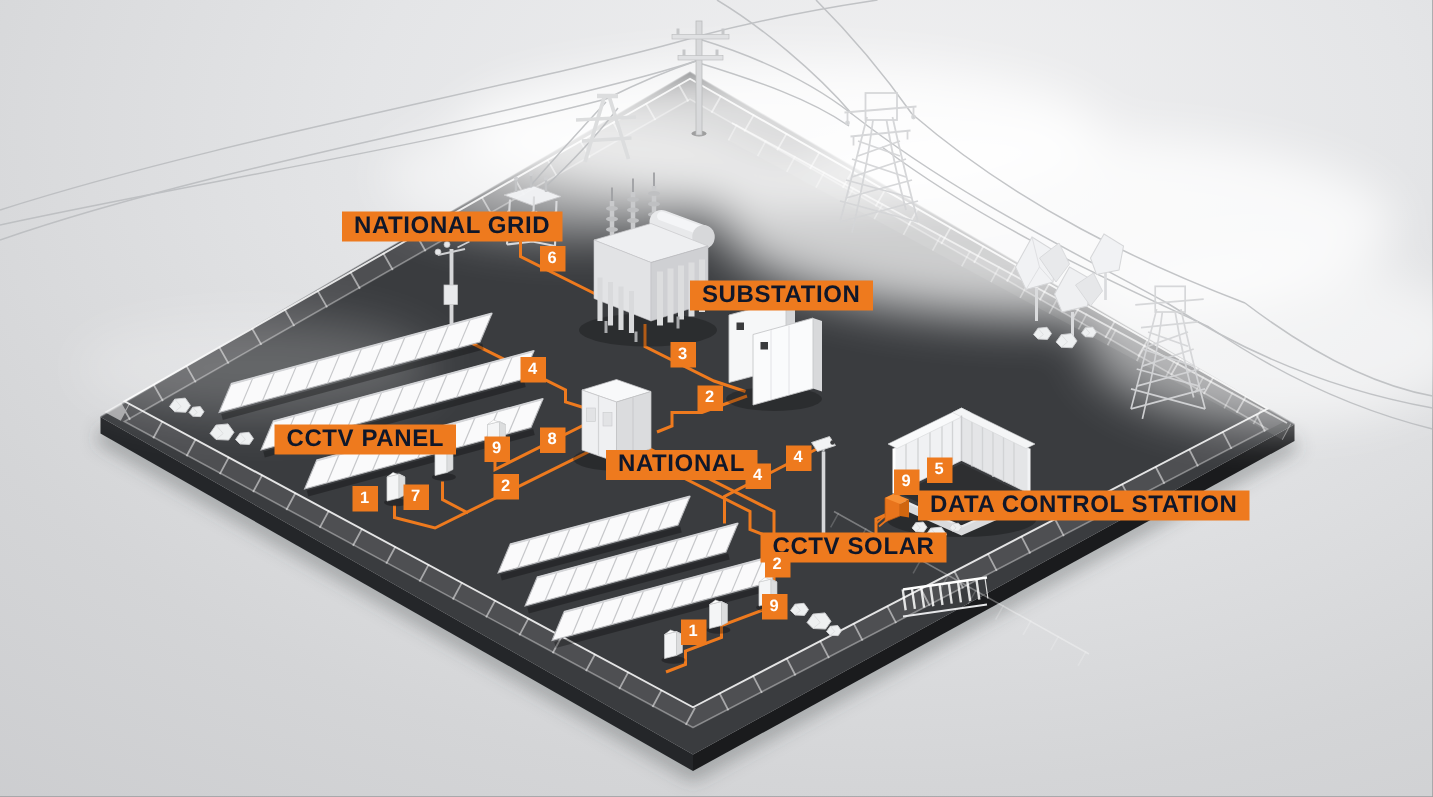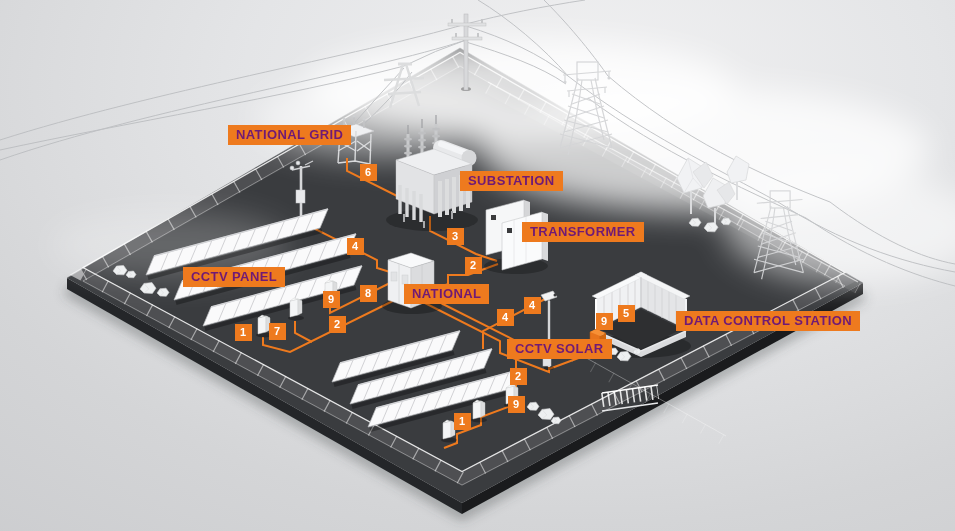--- a/index.html
+++ b/index.html
@@ -4,23 +4,23 @@
 <style>
   html,body{margin:0;padding:0;background:#9a9b9d;}
   .scene{
     position:relative;width:955px;height:531px;overflow:hidden;
     font-family:"Liberation Sans", sans-serif;
     background:radial-gradient(130% 150% at 62% 16%, #f1f1f2 0%, #e4e5e7 28%, #d4d5d7 55%, #c2c3c6 100%);
   }
   .scene svg{position:absolute;left:0;top:0;}
   #annotations{position:absolute;left:0;top:0;width:100%;height:100%;pointer-events:none;}
   .iso-label{
-    position:absolute;background:var(--accent,#EE7A1E);color:#701a75;
-    font-size:13px;line-height:20px;font-weight:bold;letter-spacing:.4px;
-    padding:0 8px;white-space:nowrap;height:20px;
+    position:absolute;background:var(--accent,#EE7A1E);color:#0f172a;
+    font-size:16px;line-height:20px;font-weight:bold;letter-spacing:.4px;
+    padding:0 8px;white-space:nowrap;height:20px;margin-top:16px;
   }
   .iso-badge{
     position:absolute;width:17px;height:17px;background:var(--accent,#EE7A1E);
     color:#fff;font-size:11px;font-weight:bold;display:flex;
     align-items:center;justify-content:center;
   }
 </style>
 </head>
 <body>
 
@@ -456,24 +456,23 @@
         <path d="M542,409.4 L546.8,415 L542,419" stroke="#d8d9db" stroke-width="0.5" fill="none"></path>
         <polygon points="551,421 553.5,417.5 558.5,417 561,420.5 558.75,423.75 553.5,423.5" fill="#eef0f1" stroke="#cfd0d2" stroke-width="0.6"></polygon>
         <path d="M553.5,417.5 L556.5,421 L553.5,423.5" stroke="#d8d9db" stroke-width="0.5" fill="none"></path>
       </g>
 </svg>
 
 <div id="annotations">
       <div class="iso-label" style="left: 228px; top: 125px;">NATIONAL GRID</div>
       <div class="iso-label" style="left: 183px; top: 267px;">CCTV PANEL</div>
       <div class="iso-label" style="left: 460px; top: 171px;">SUBSTATION</div>
-      <div class="iso-label" style="left: 522px; top: 222px;">TRANSFORMER</div>
       <div class="iso-label" style="left: 404px; top: 284px;">NATIONAL</div>
       <div class="iso-label" style="left: 507px; top: 339px;">CCTV SOLAR</div>
-      <div class="iso-label" style="left: 676px; top: 311px;">DATA CONTROL STATION</div>
+      <div class="iso-label" style="left: 612px; top: 311px;">DATA CONTROL STATION</div>
       <div class="iso-badge" style="left: 359.5px; top: 163.5px;">6</div>
       <div class="iso-badge" style="left: 446.5px; top: 227.5px;">3</div>
       <div class="iso-badge" style="left: 464.5px; top: 256.5px;">2</div>
       <div class="iso-badge" style="left: 346.5px; top: 237.5px;">4</div>
       <div class="iso-badge" style="left: 359.5px; top: 284.5px;">8</div>
       <div class="iso-badge" style="left: 322.5px; top: 290.5px;">9</div>
       <div class="iso-badge" style="left: 234.5px; top: 323.5px;">1</div>
       <div class="iso-badge" style="left: 268.5px; top: 322.5px;">7</div>
       <div class="iso-badge" style="left: 328.5px; top: 315.5px;">2</div>
       <div class="iso-badge" style="left: 523.5px; top: 296.5px;">4</div>

